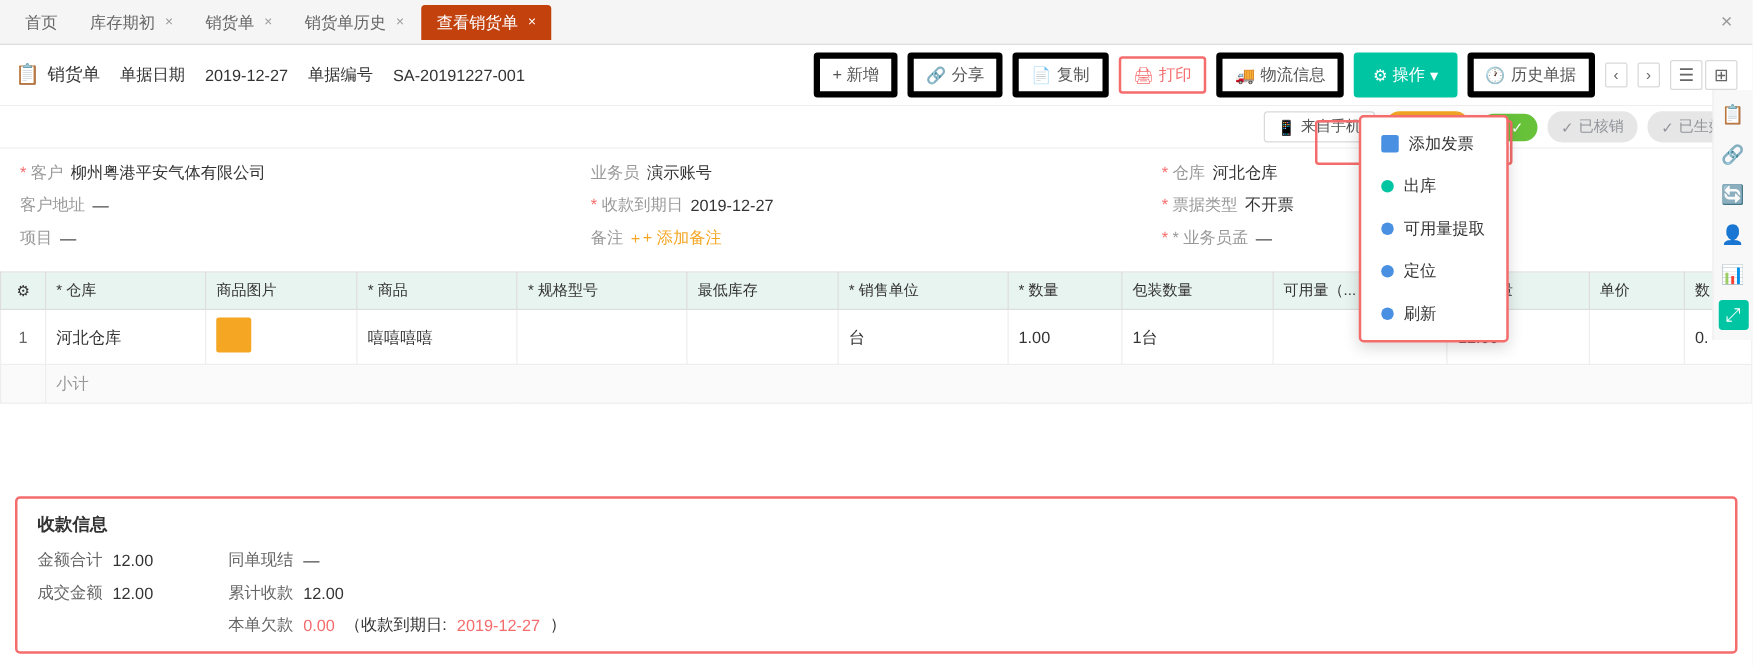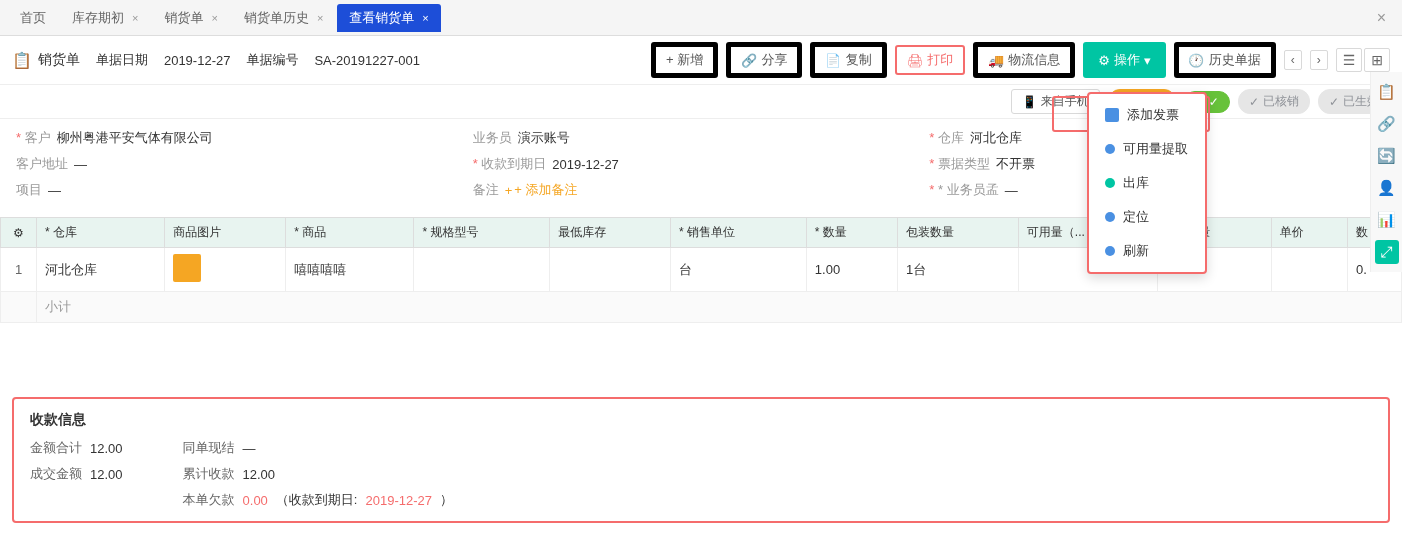--- a/index.html
+++ b/index.html
@@ -8,21 +8,21 @@
     
     .tab-bar {
       display: flex; align-items: center; background: #f5f5f5; border-bottom: 1px solid #ddd;
       height: 36px; padding: 0 8px; gap: 2px;
     }
     .tab-item {
       display: flex; align-items: center; padding: 0 12px; height: 28px; border-radius: 3px 3px 0 0;
       cursor: pointer; font-size: 13px; gap: 6px; white-space: nowrap; justify-content: center;
     }
     .tab-item:not(.active) { color: #666; }
-    .tab-item.highlight { background: #1d4ed8; color: #fff; border: none; }
+    .tab-item.highlight { background: #c2410c; color: #fff; border: none; }
     .tab-close { font-size: 11px; color: #999; cursor: pointer; margin-left: 2px; }
     .tab-item.highlight .tab-close { color: #fff; }
     .tab-bar-spacer { flex: 1; }
     .tab-bar-close { font-size: 16px; color: #999; cursor: pointer; padding: 0 8px; }
 
     
     .main-content { background: #fff; height: calc(533px - 36px); overflow: hidden; display: flex; flex-direction: column; }
 
     
     .doc-header {
@@ -351,26 +351,26 @@
         </div>
       </div>
     </div>
 
     <div class="dropdown-overlay highlight-border" style="position:absolute; top:56px; right:195px;">
       <div class="dropdown-item">
         <span class="item-icon blue-sq"></span>
         <span>添加发票</span>
       </div>
       <div class="dropdown-item">
+        <span class="item-icon cyan-dot"></span>
+        <span>出库</span>
+      </div>
+      <div class="dropdown-item">
         <span class="item-icon teal-dot"></span>
         <span>可用量提取</span>
-      </div>
-      <div class="dropdown-item">
-        <span class="item-icon cyan-dot"></span>
-        <span>出库</span>
       </div>
       <div class="dropdown-item">
         <span class="item-icon blue-dot"></span>
         <span>定位</span>
       </div>
       <div class="dropdown-item">
         <span class="item-icon blue-dot"></span>
         <span>刷新</span>
       </div>
     </div>

